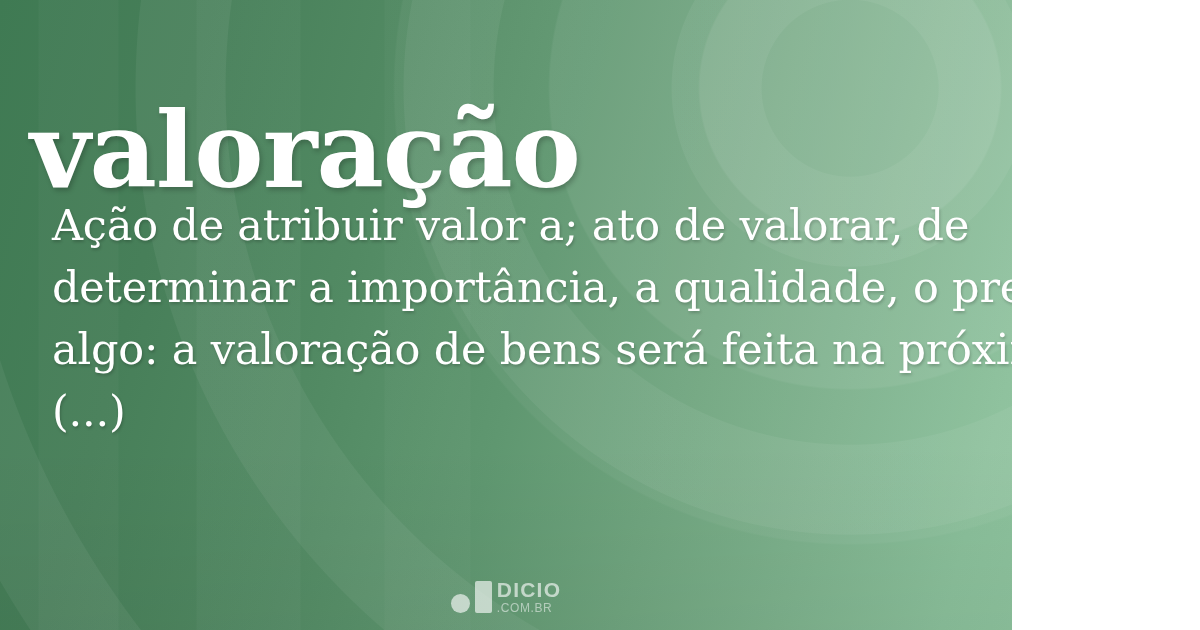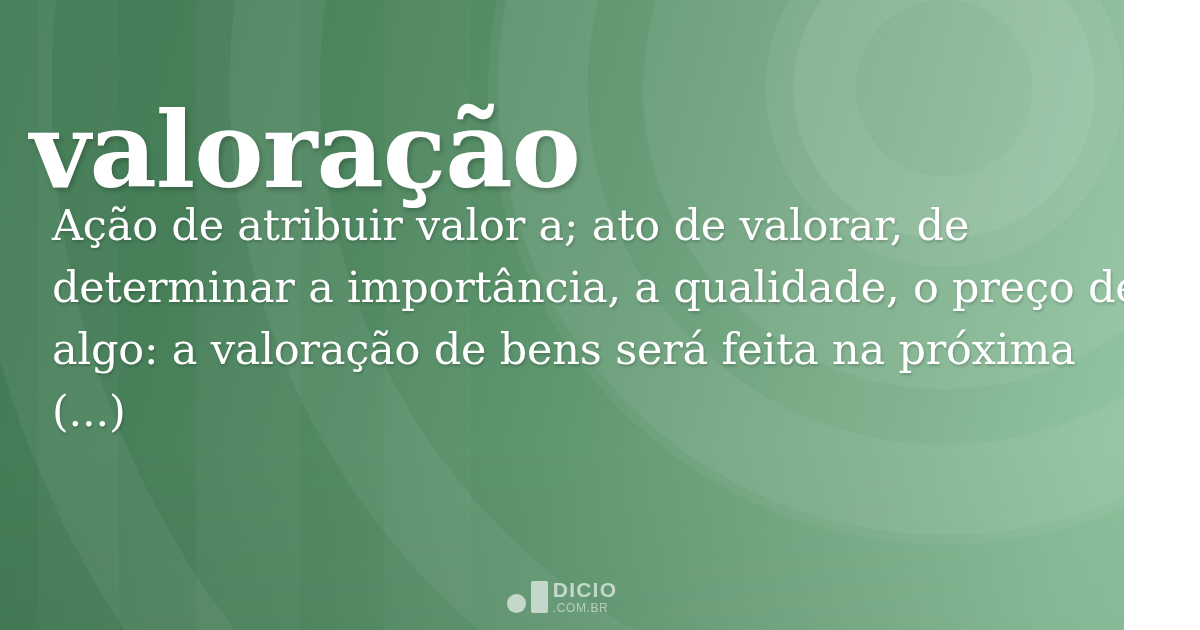--- a/index.html
+++ b/index.html
@@ -2,21 +2,21 @@
 <html><head>
 <meta charset="utf-8">
 <style>
   html, body {
     margin: 0;
     padding: 0;
     background: #ffffff;
   }
   #card {
     position: relative;
-    width: 1124px;
+    width: 1012px;
     height: 630px;
     overflow: hidden;
     font-family: "DejaVu Serif", serif;
     background: #1d4ed8;
   }
 
   
   .bg-base {
     position: absolute;
     inset: 0;

